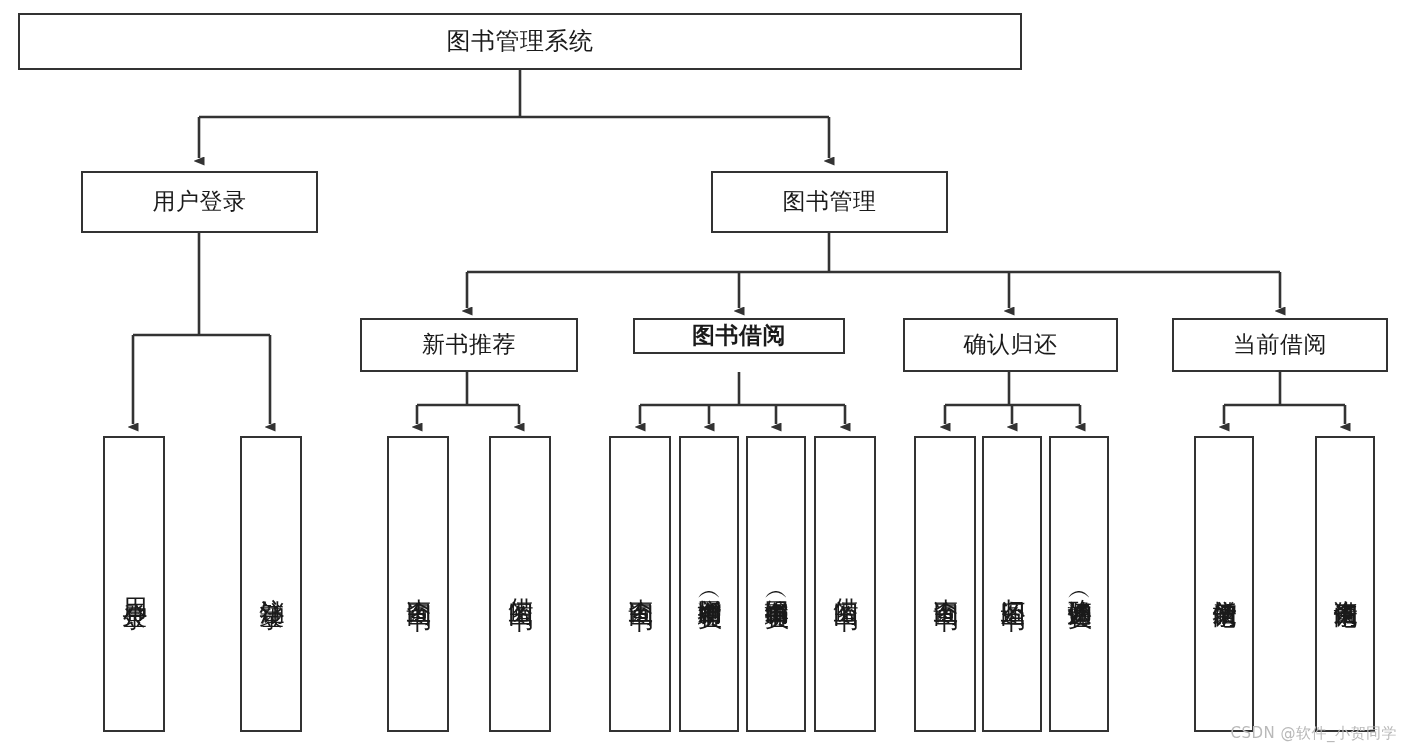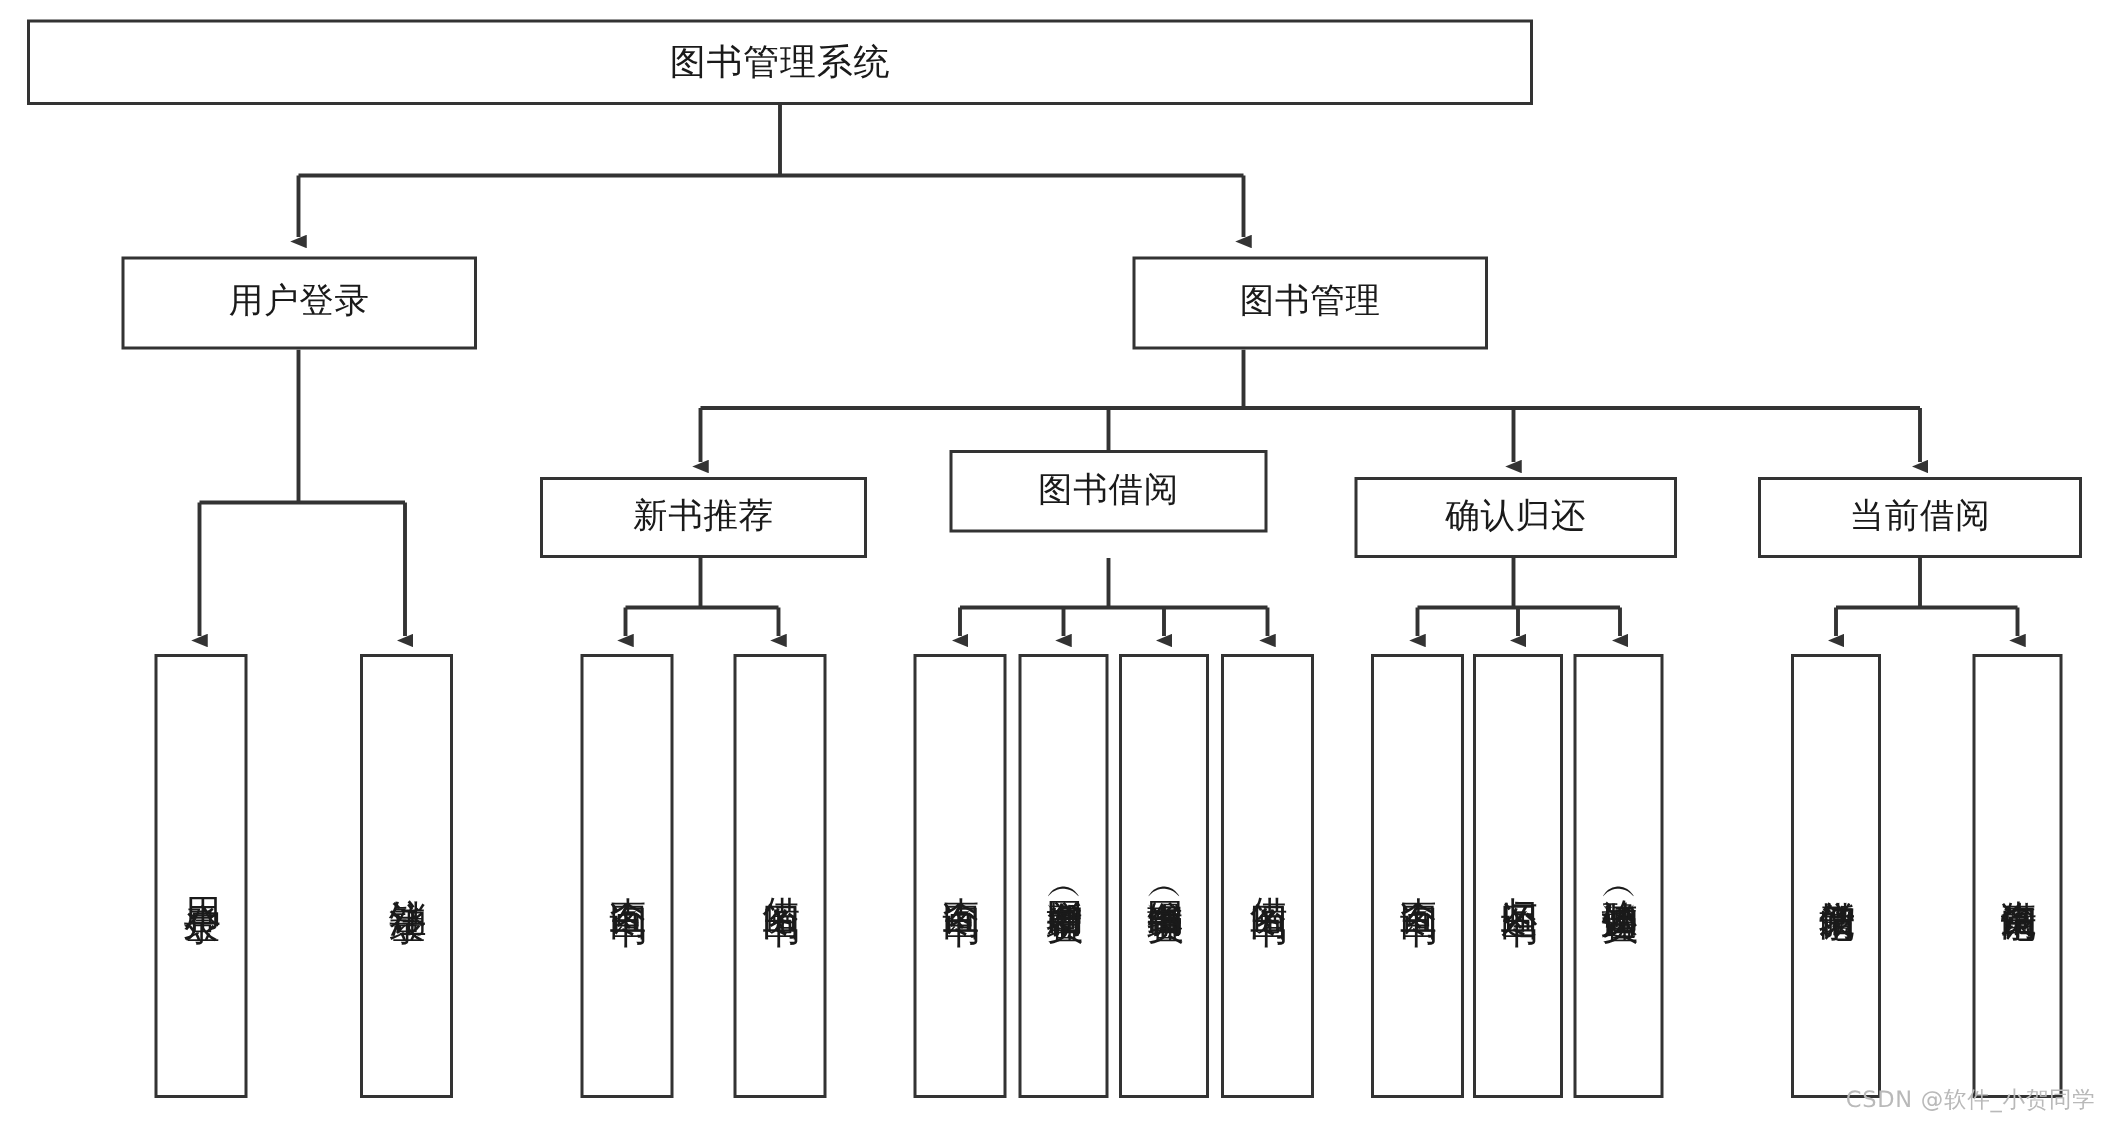--- a/index.html
+++ b/index.html
@@ -126,28 +126,28 @@
     </g>
   </svg>
 
   <div class="node node-h node-root" style="left:18px; top:13px; width:1004px; height:57px;">
     <span>图书管理系统</span>
   </div>
 
   <div class="node node-h" style="left:81px; top:171px; width:237px; height:62px;">
     <span>用户登录</span>
   </div>
-  <div class="node node-h" style="left:711px; top:171px; width:237px; height:62px;margin-left:44px;">
+  <div class="node node-h" style="left:711px; top:171px; width:237px; height:62px;">
     <span>图书管理</span>
   </div>
 
   <div class="node node-h" style="left:360px; top:318px; width:218px; height:54px;">
     <span>新书推荐</span>
   </div>
-  <div class="node node-h" style="left:633px; top:300px; width:212px; height:55px;">
+  <div class="node node-h" style="left:633px; top:318px; width:212px; height:36px;font-weight:bold;">
     <span>图书借阅</span>
   </div>
   <div class="node node-h" style="left:903px; top:318px; width:215px; height:54px;">
     <span>确认归还</span>
   </div>
   <div class="node node-h" style="left:1172px; top:318px; width:216px; height:54px;">
     <span>当前借阅</span>
   </div>
 
   <div class="node node-v" style="left:103px; top:436px; width:62px; height:296px;">

